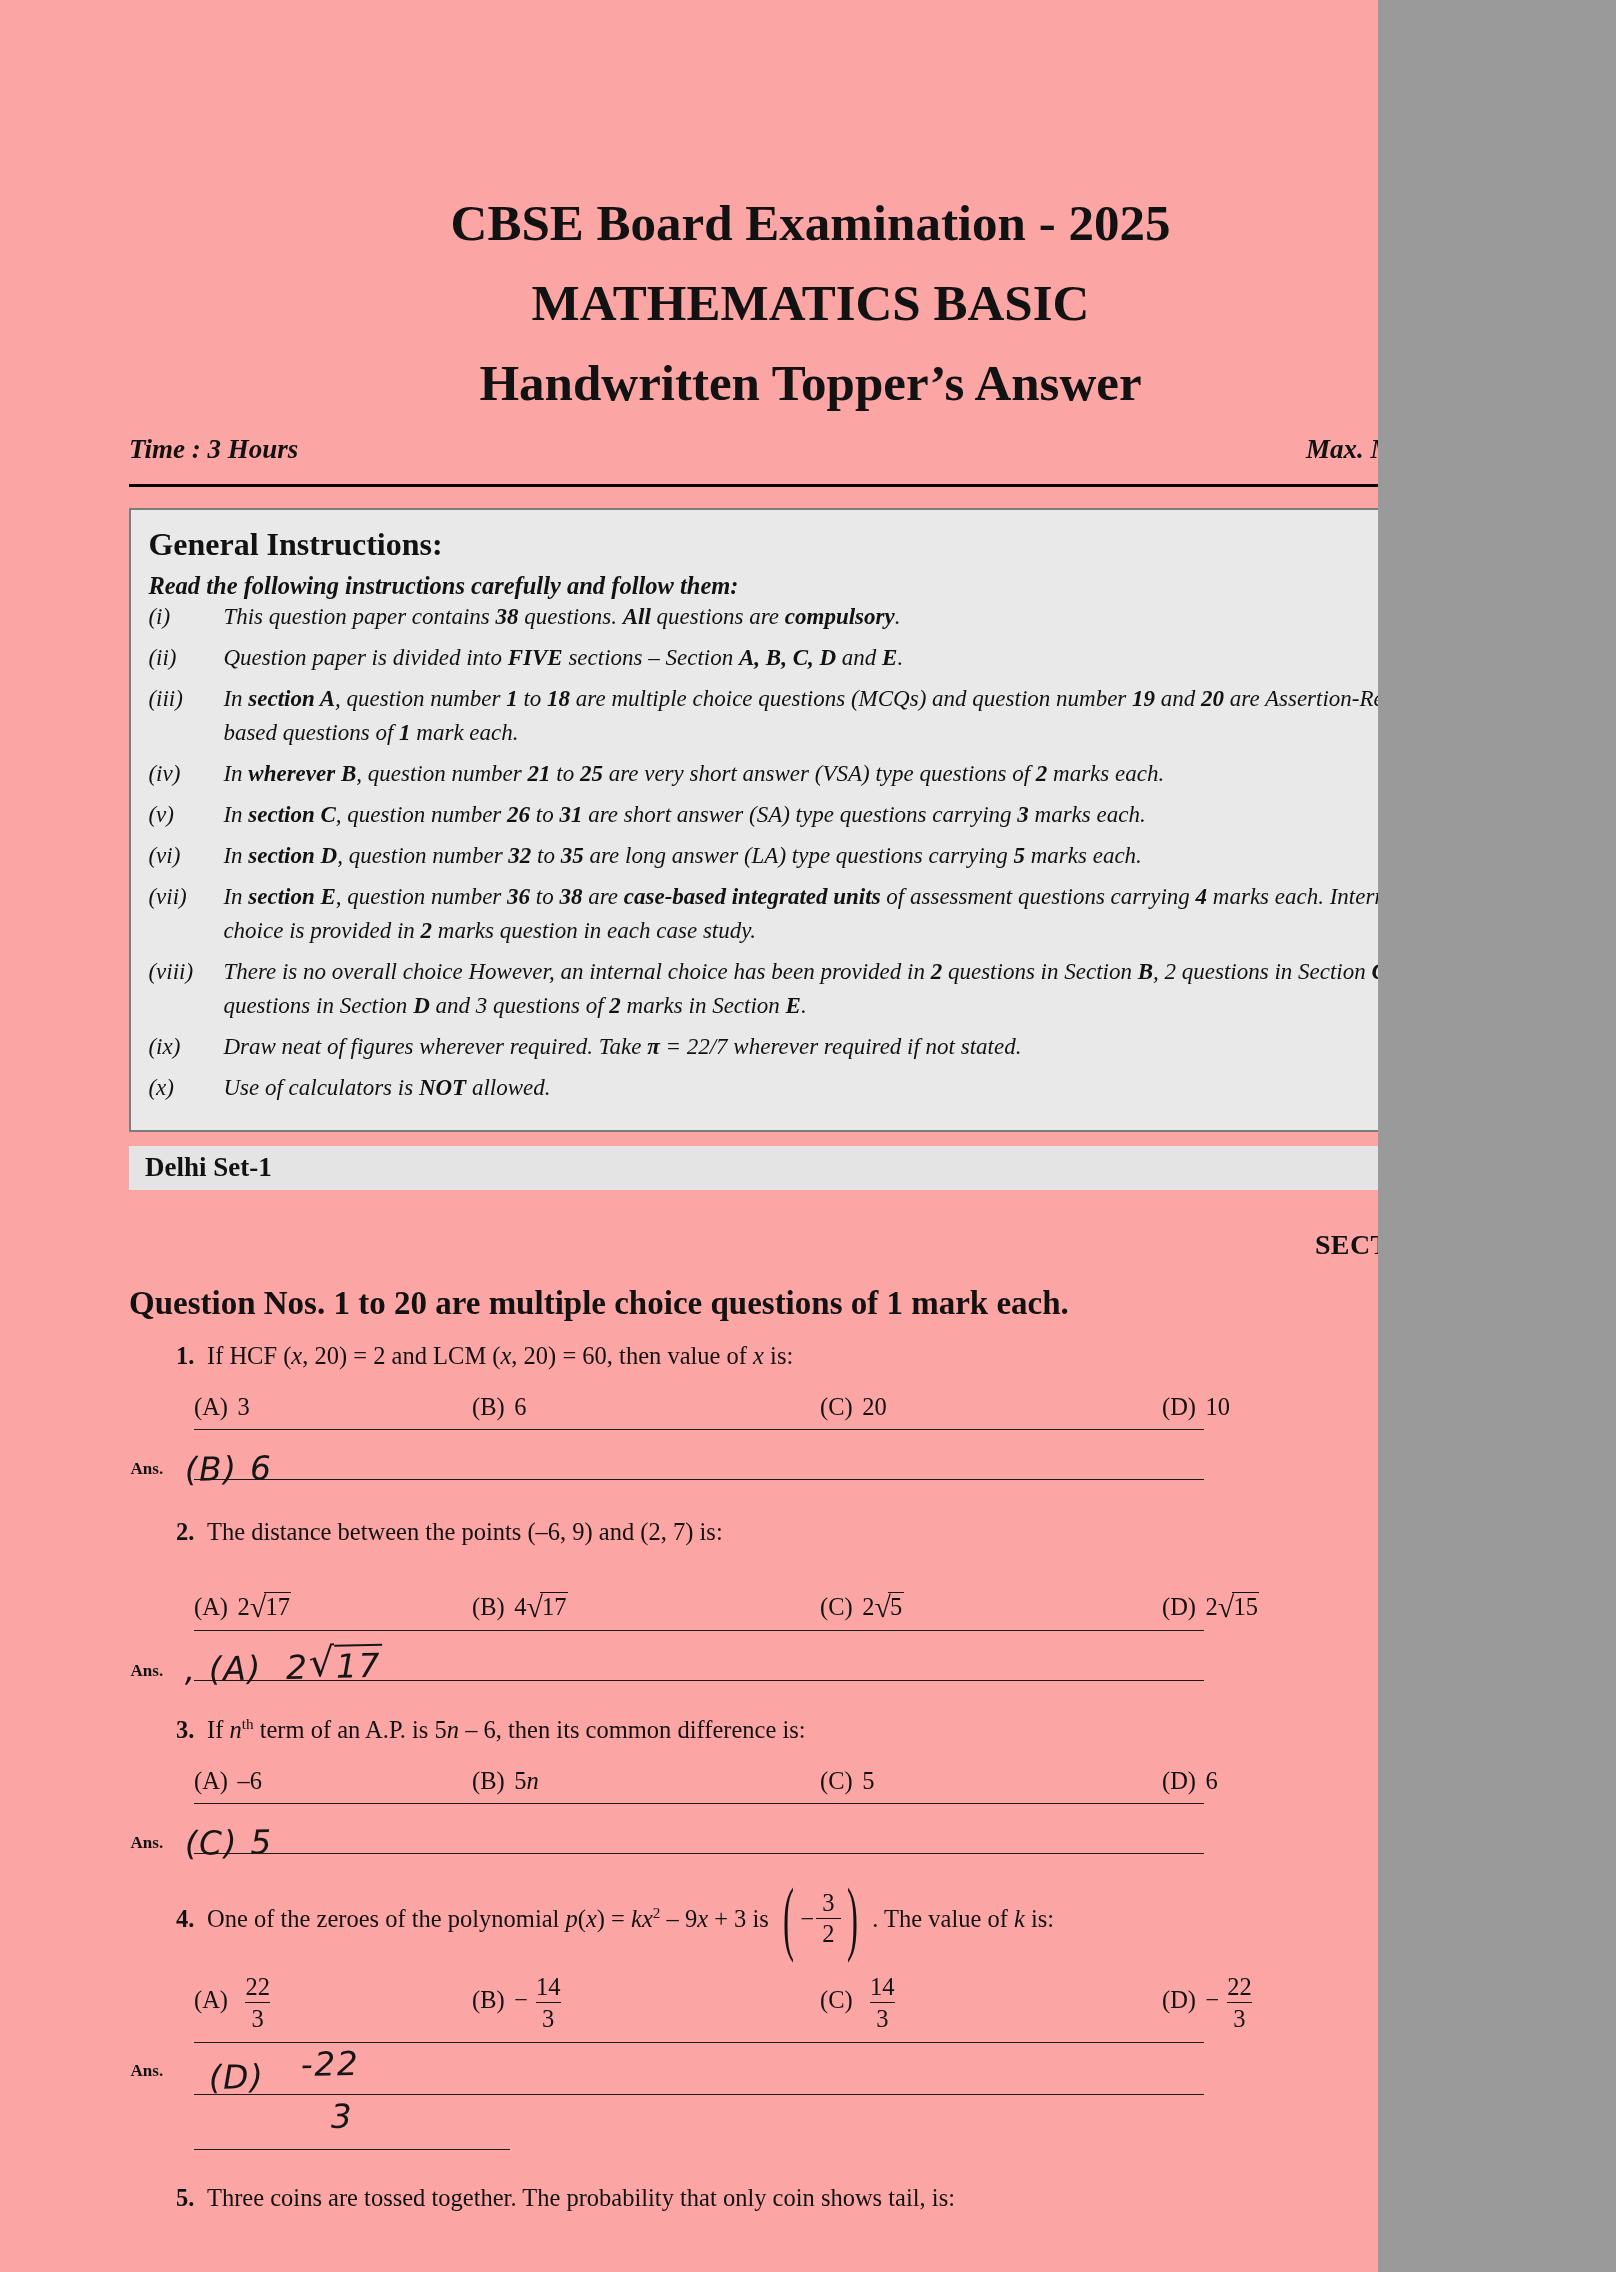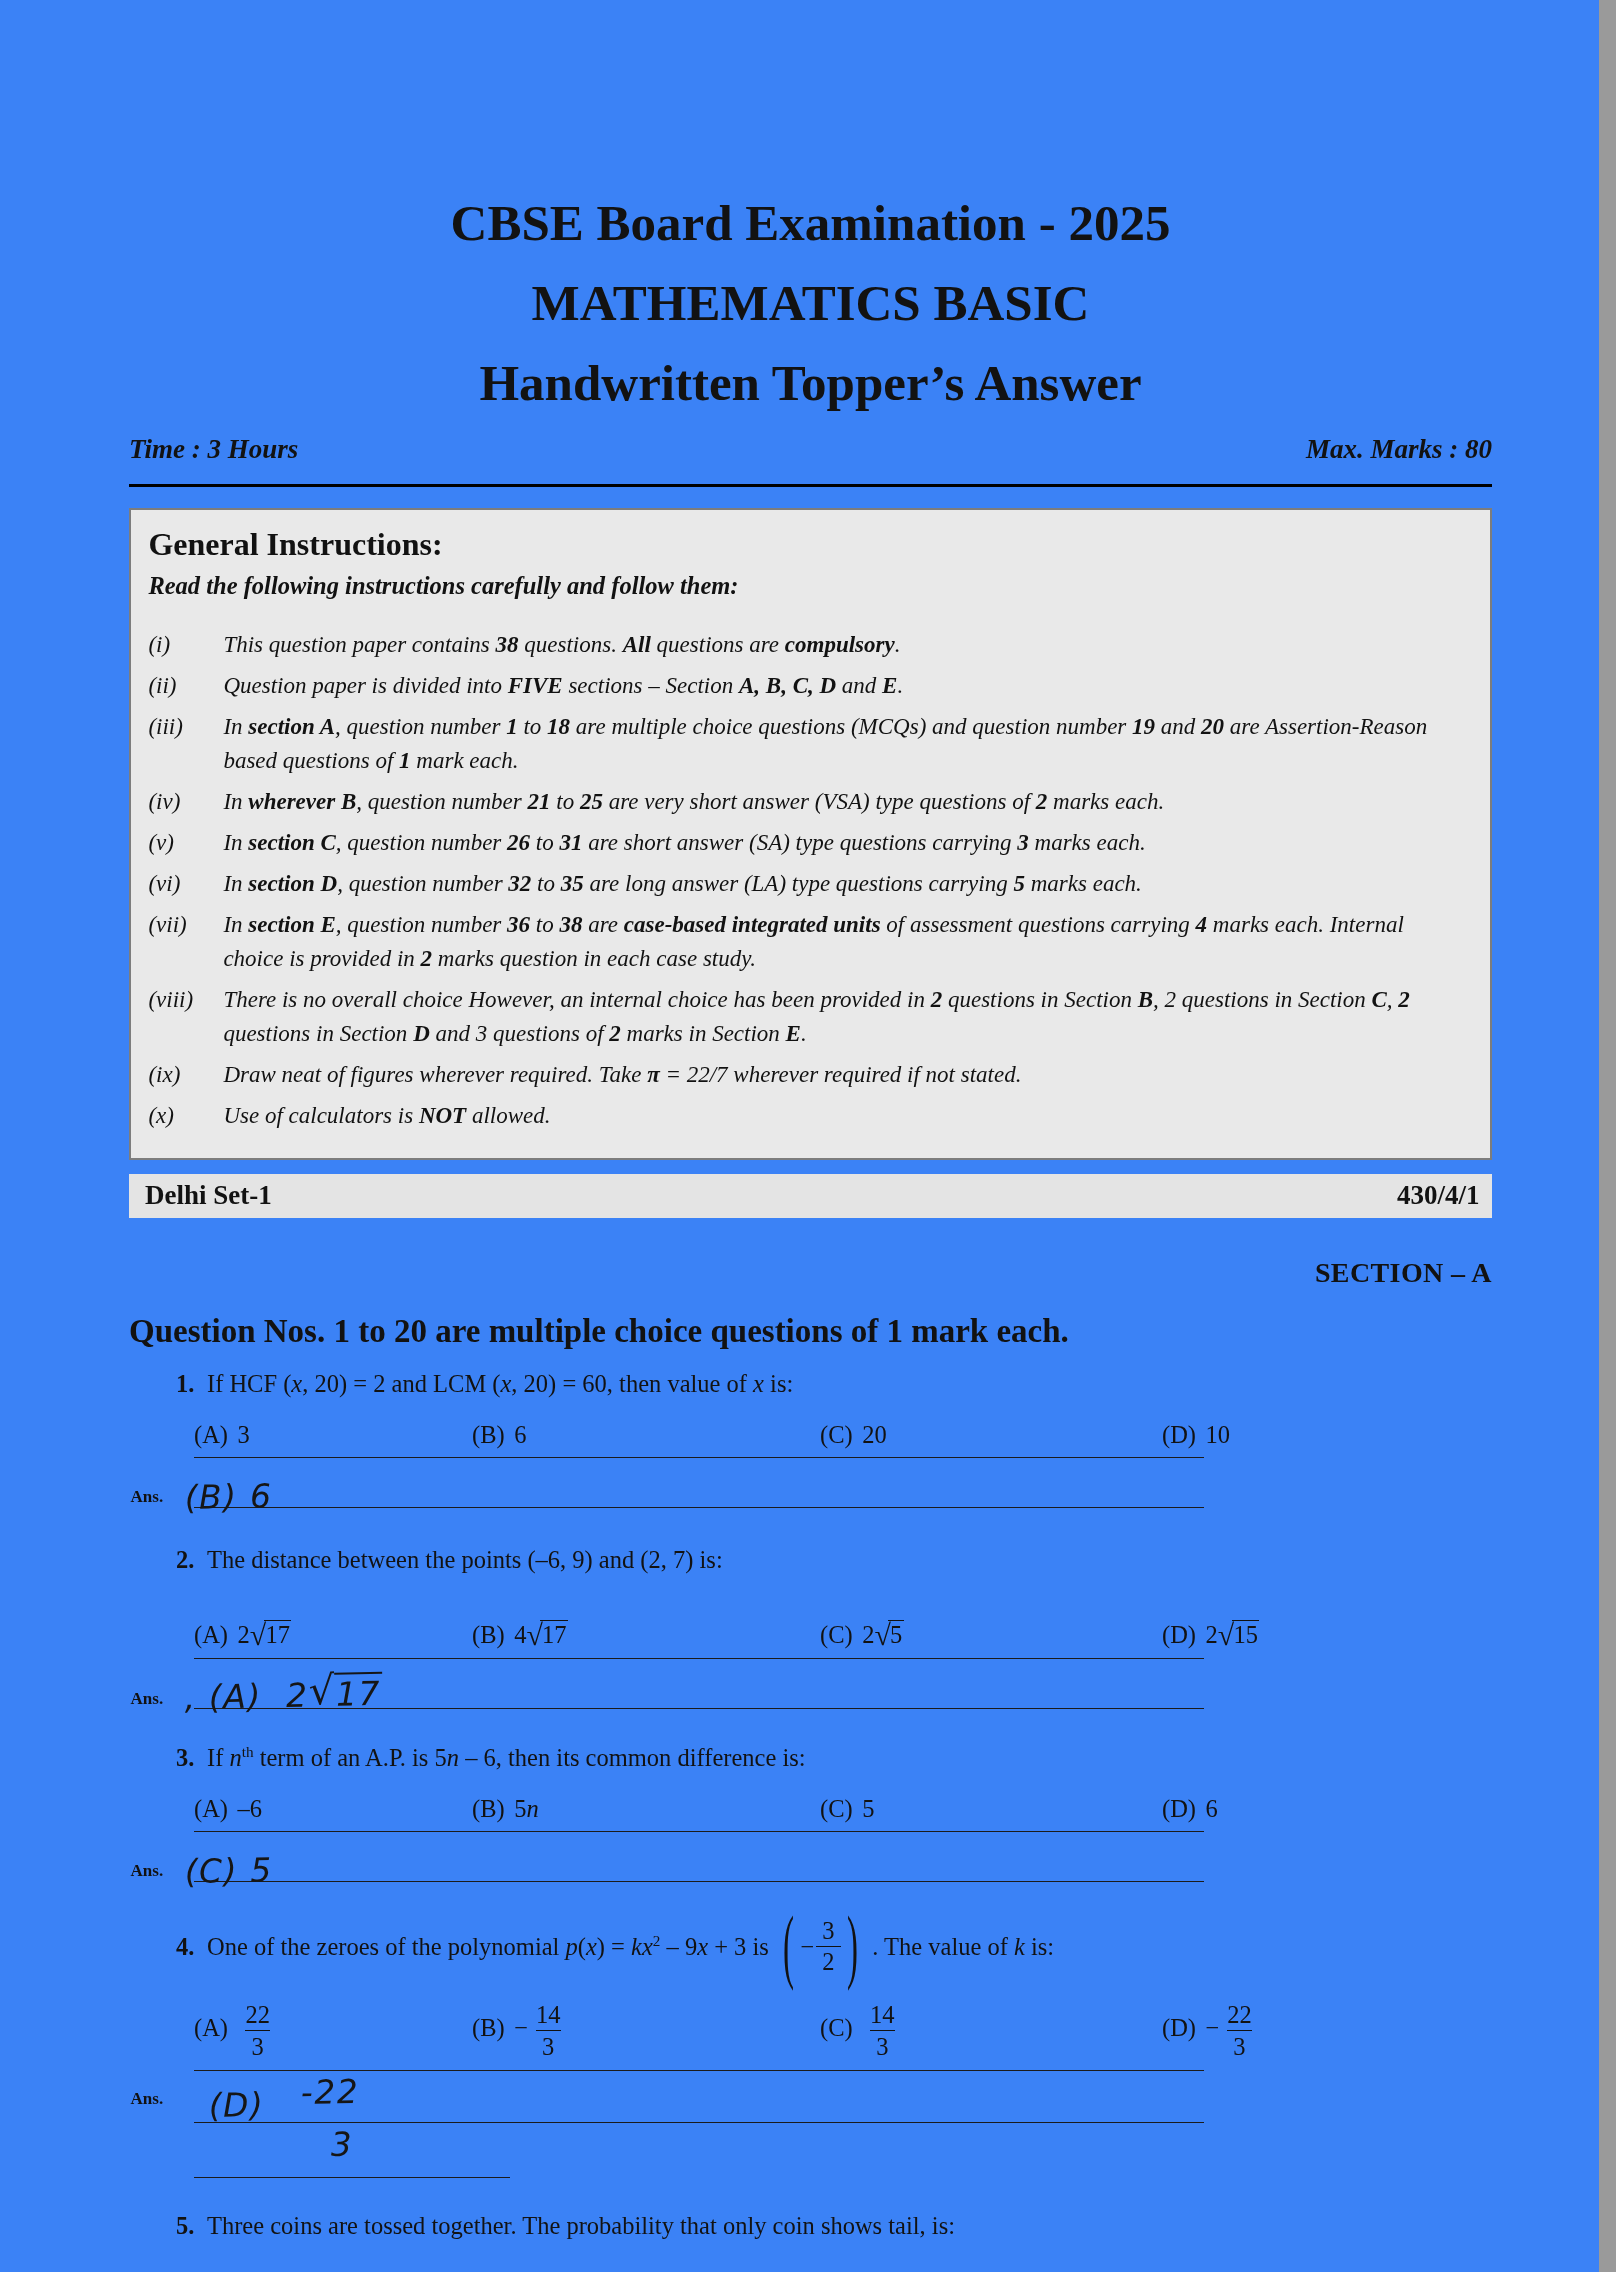--- a/index.html
+++ b/index.html
@@ -1,35 +1,35 @@
 <!DOCTYPE html>
 <html style="font-size:12.6px"><head>
 <meta charset="utf-8">
 <style>
   html,body{margin:0;padding:0;background:#9a9a9a;}
   .sheet{
     position:relative;
-    width:1599px;height:2273px;
-    background:#3b82f6;
+    width:1378px;height:2273px;
+    background:#fca5a5;
     font-family:"Liberation Serif", serif;
     color:#121212;
     overflow:hidden;
   }
   .content{position:absolute;left:129px;width:1363px;top:0;}
 
   
   .titleblock{padding-top:183px;text-align:center;}
   .title-line{font-size:51px;font-weight:700;line-height:80px;}
   .metarow{display:flex;justify-content:space-between;align-items:flex-end;margin-top:11px;font-size:27px;font-weight:700;font-style:italic;}
   .rule{border:0;border-top:3.2px solid #000;margin:19px 0 0 0;}
 
   
   .gibox{margin-top:20.5px;background:#e9e9e9;border:2.4px solid #7d7d7d;padding:16px 20.5px 17.4px 17.4px;}
   .gihead{font-size:32px;font-weight:700;margin-bottom:9.5px;}
-  .gisub{font-size:24.5px;font-weight:700;font-style:italic;margin-bottom:28px;}
+  .gisub{font-size:24.5px;font-weight:700;font-style:italic;margin-bottom:0;}
   .giitem{display:flex;font-size:23px;font-style:italic;line-height:1.48;margin-bottom:7px;}
   .gilab{flex:0 0 75px;}
   .gitext{flex:1;}
 
   
   .band{margin-top:14px;background:#e4e4e4;height:44px;display:flex;justify-content:space-between;align-items:center;padding:0 12.6px 0 16px;font-size:27px;font-weight:700;}
 
   .sechead{text-align:right;font-size:28px;font-weight:700;margin-top:39px;letter-spacing:0.4px;}
   .secnote{font-size:33px;font-weight:700;margin-top:24px;}
 

